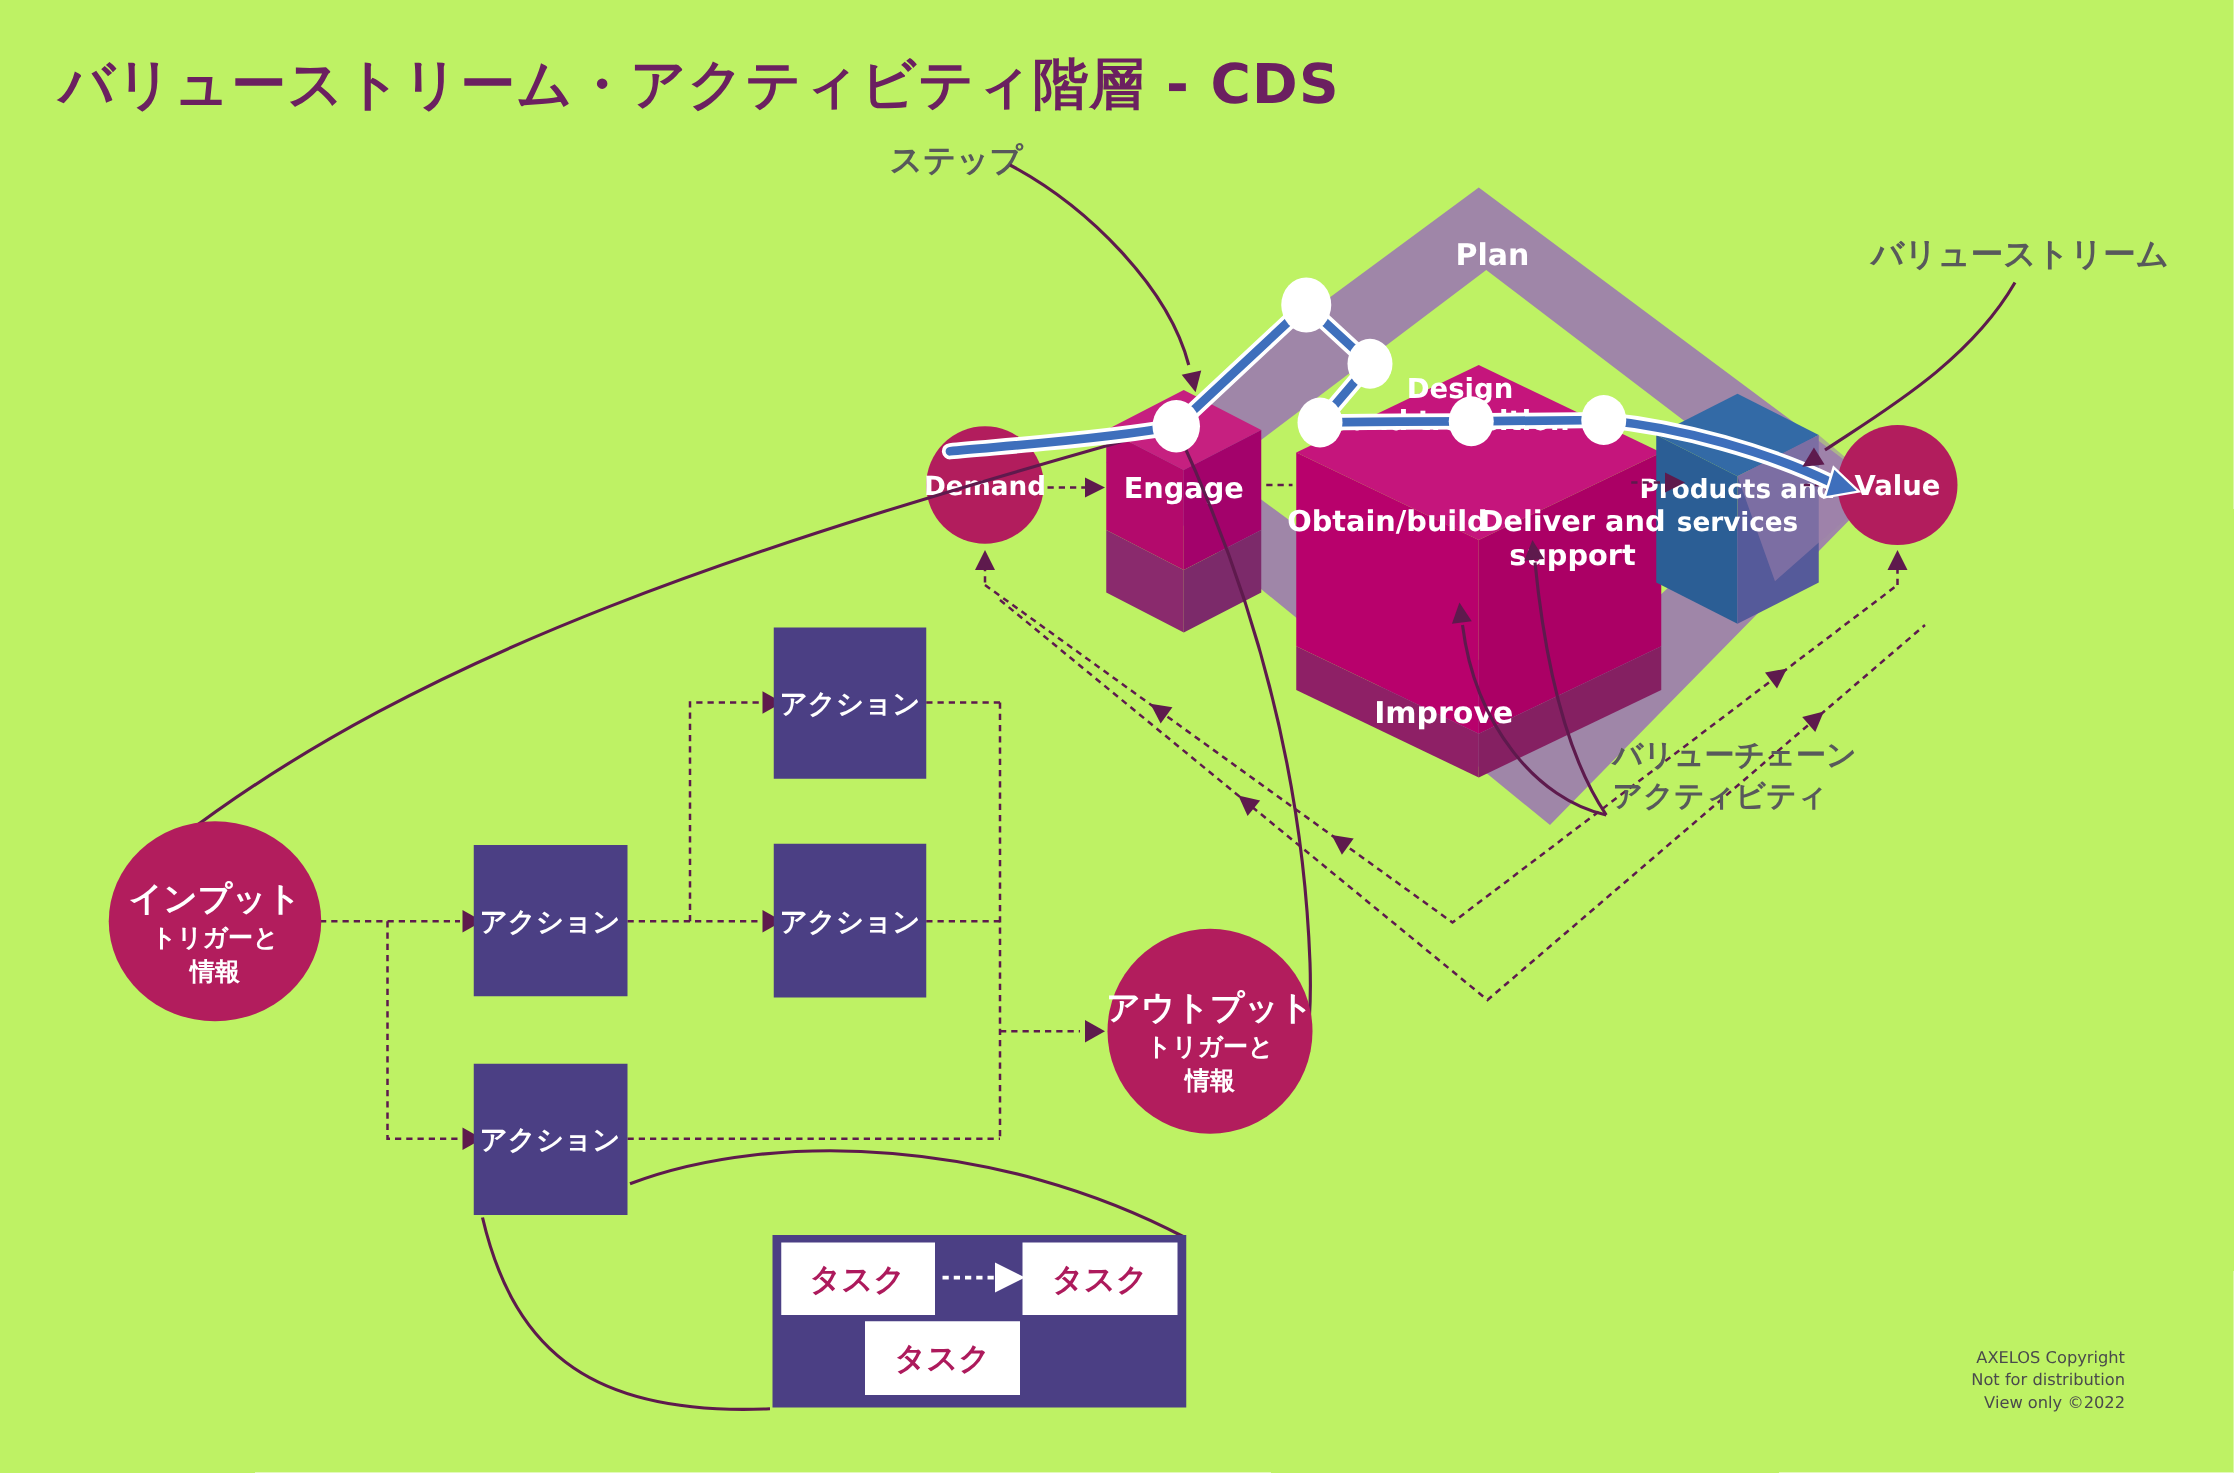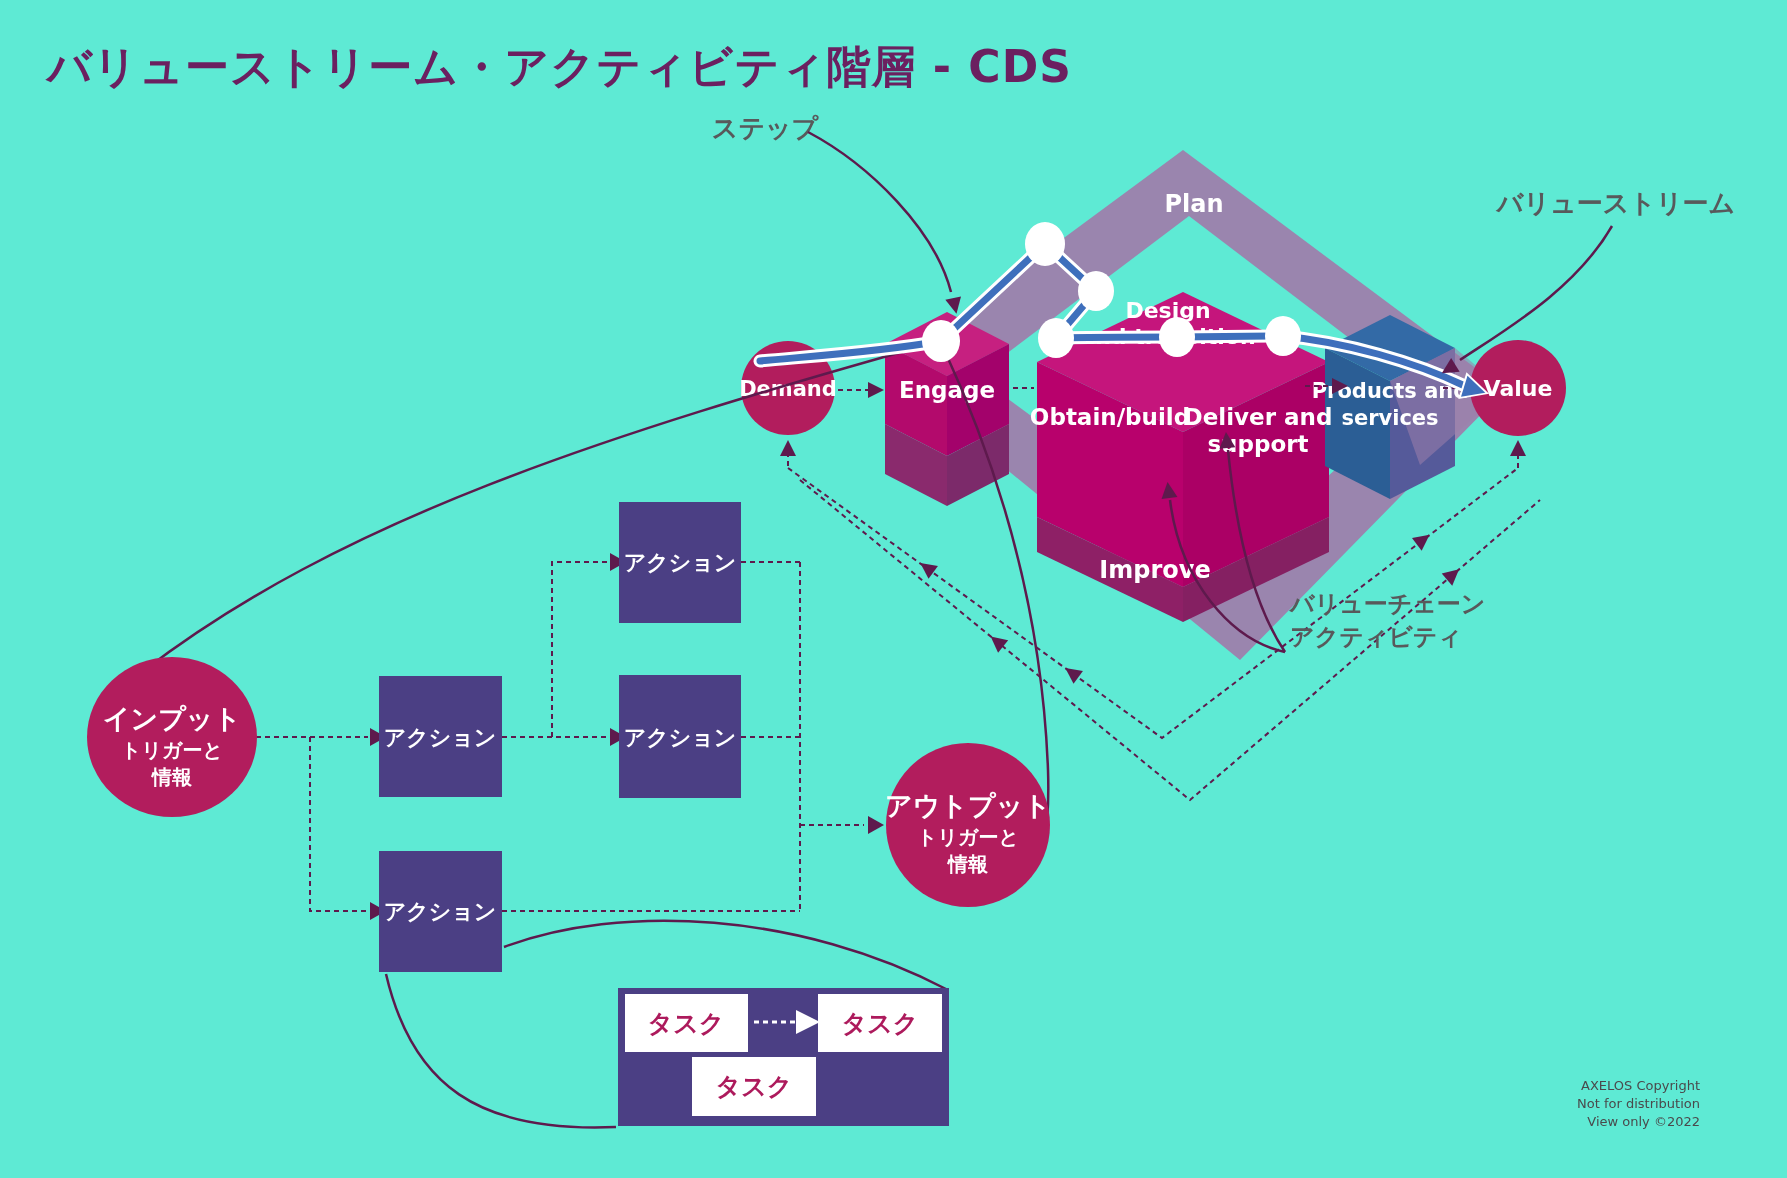--- a/index.html
+++ b/index.html
@@ -1,16 +1,16 @@
 <!DOCTYPE html>
 <html><head>
 <meta charset="utf-8">
 <style>
   html,body{margin:0;padding:0;background:#fff;}
-  .page{position:relative;width:1787px;height:1178px;background:#5eead4;overflow:hidden;
+  .page{position:relative;width:1787px;height:1178px;background:#bef264;overflow:hidden;
         font-family:"DejaVu Sans","Liberation Sans",sans-serif;}
   .title{position:absolute;left:47px;top:38px;font-size:44px;font-weight:800;
          color:#6b2060;letter-spacing:1px;white-space:nowrap;}
   svg text{font-family:"DejaVu Sans","Liberation Sans",sans-serif;}
   .wlbl{fill:#ffffff;font-weight:bold;}
   .glbl{fill:#58595b;font-weight:bold;}
   .dash{stroke:#5e1a4d;stroke-width:2;fill:none;stroke-dasharray:5 4;}
   .solid{stroke:#5e1a4d;stroke-width:2.5;fill:none;}
   .ah{fill:#5e1a4d;}
 </style>

